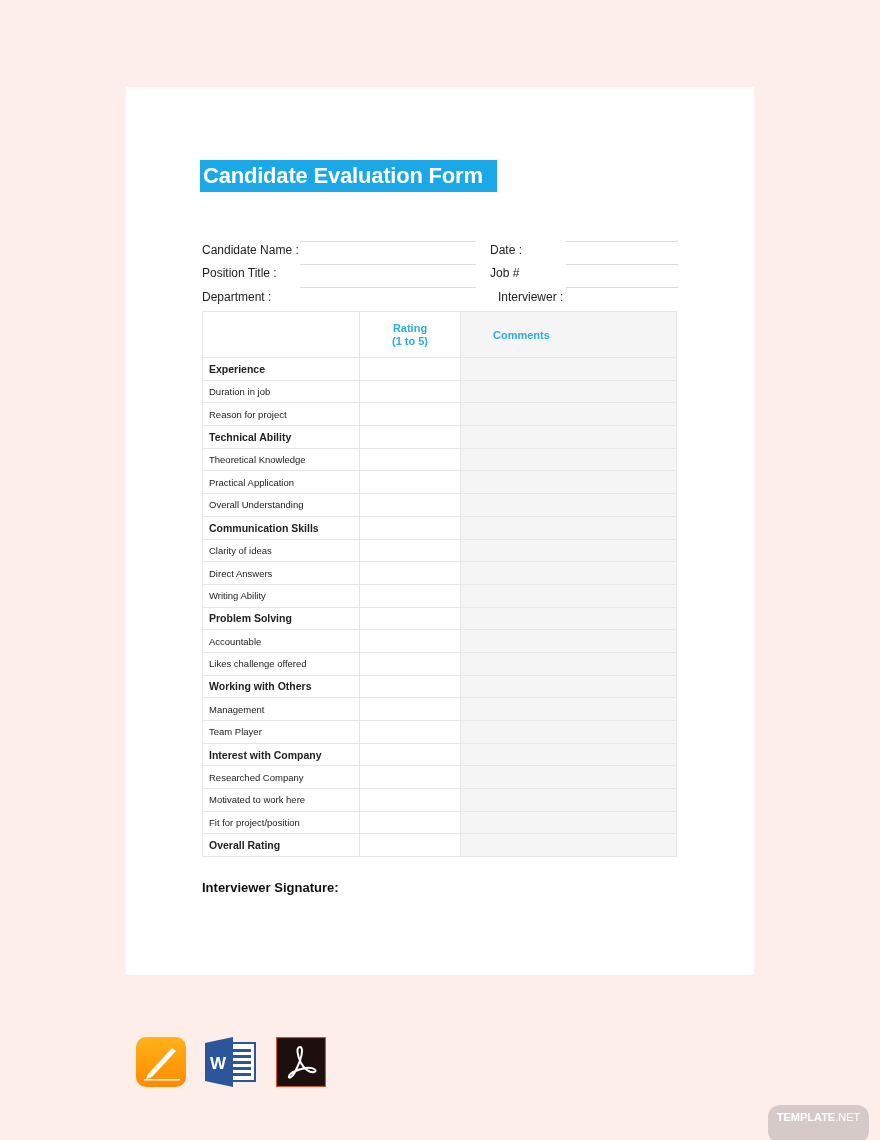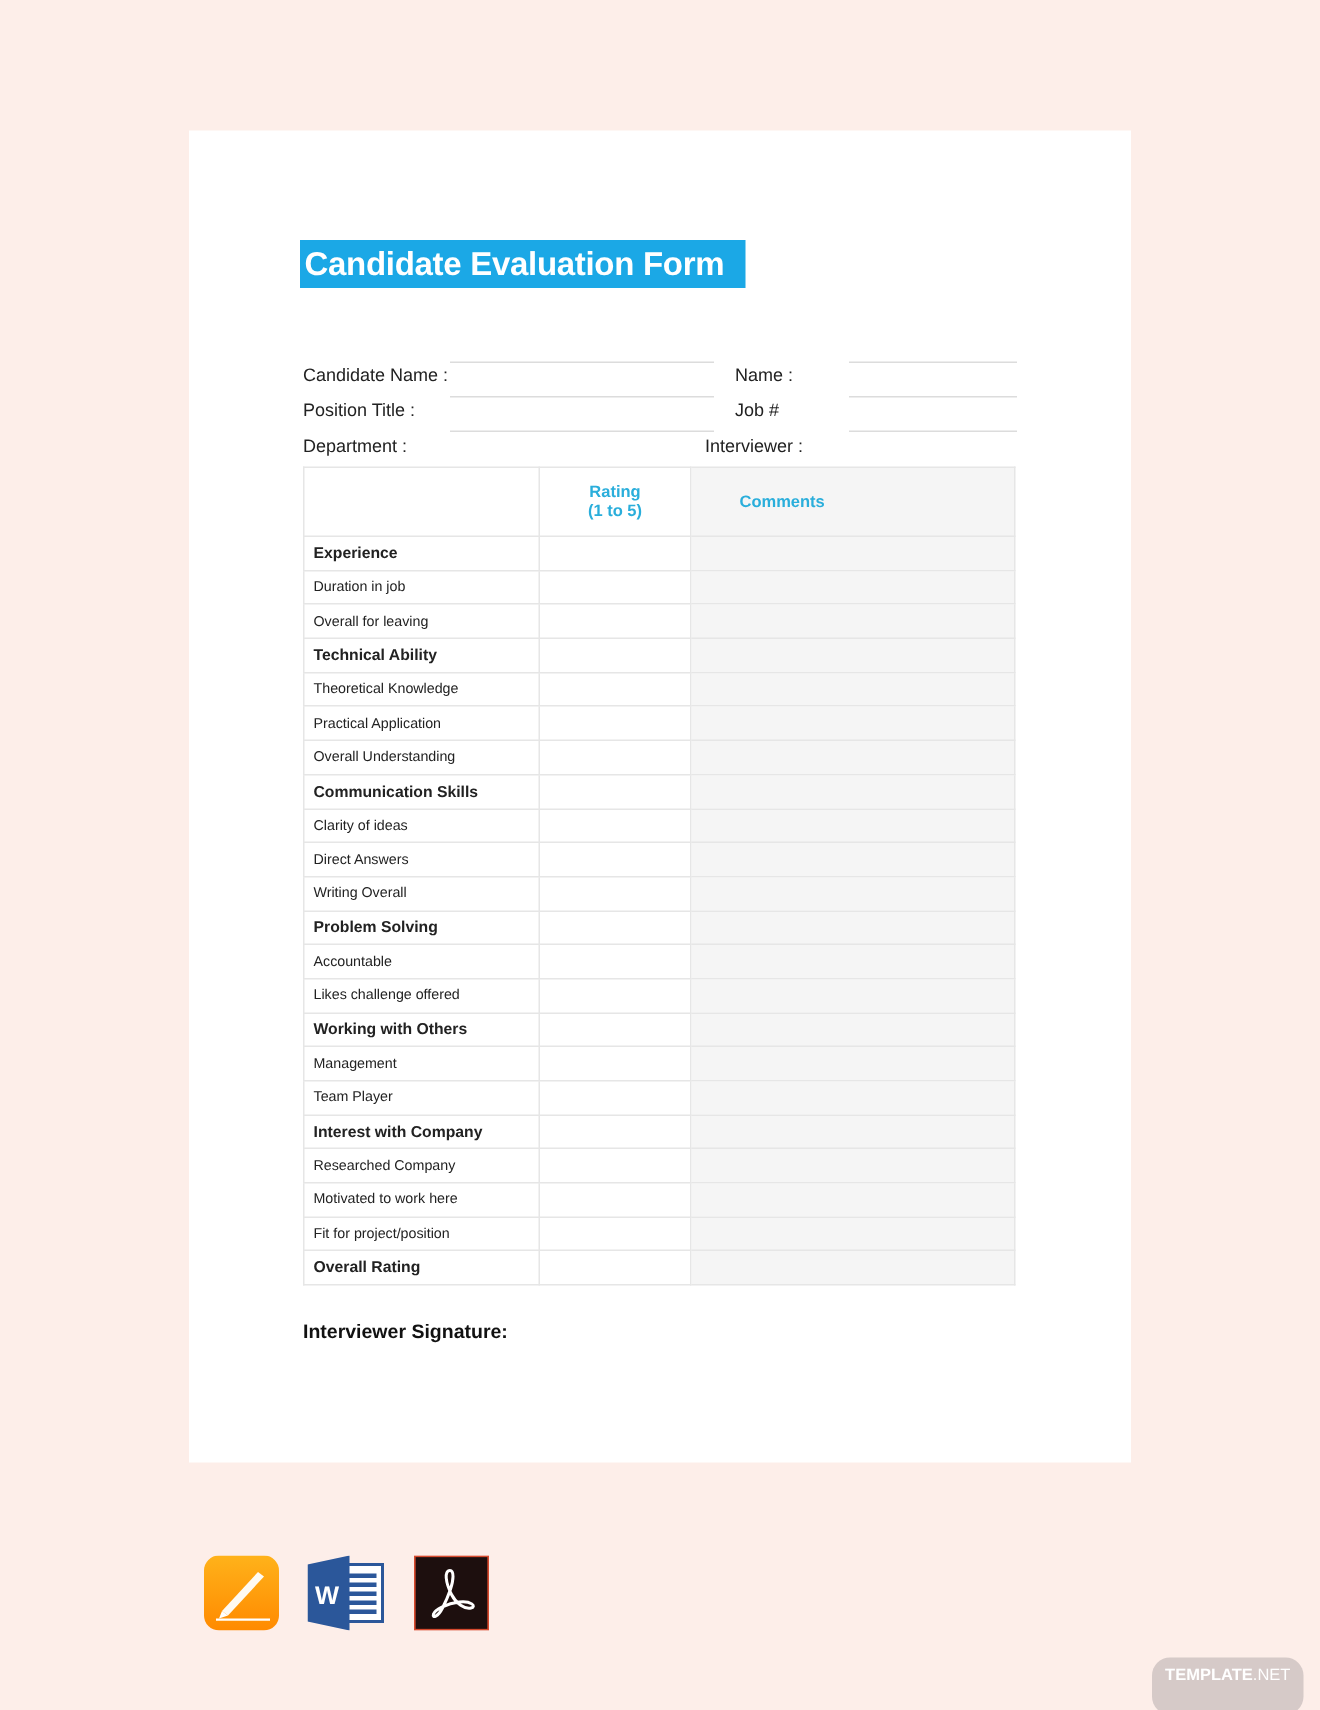--- a/index.html
+++ b/index.html
@@ -55,25 +55,25 @@
 <div class="page">
   <div class="title">Candidate Evaluation Form</div>
 
   <div class="field-label" style="left:76px;top:140px;">Candidate Name :</div>
   <div class="field-line" style="left:174px;top:154px;width:176px;"></div>
   <div class="field-label" style="left:76px;top:163px;">Position Title :</div>
   <div class="field-line" style="left:174px;top:177px;width:176px;"></div>
   <div class="field-label" style="left:76px;top:187px;">Department  :</div>
   <div class="field-line" style="left:174px;top:200px;width:176px;"></div>
 
-  <div class="field-label" style="left:364px;top:140px;">Name :</div>
+  <div class="field-label" style="left:364px;top:140px;">Date :</div>
   <div class="field-line" style="left:440px;top:154px;width:112px;"></div>
   <div class="field-label" style="left:364px;top:163px;">Job #</div>
   <div class="field-line" style="left:440px;top:177px;width:112px;"></div>
-  <div class="field-label" style="left:344px;top:187px;">Interviewer :</div>
+  <div class="field-label" style="left:372px;top:187px;">Interviewer :</div>
   <div class="field-line" style="left:440px;top:200px;width:112px;"></div>
 
   <table class="eval">
     <colgroup>
         <col class="col1">
         <col class="col2">
         <col class="col3">
       </colgroup>
     <thead>
       <tr>
@@ -90,21 +90,21 @@
           <td class="c1 section">Experience</td>
           <td class="c2"></td>
           <td class="c3"></td>
         </tr>
         <tr>
           <td class="c1">Duration in job</td>
           <td class="c2"></td>
           <td class="c3"></td>
         </tr>
         <tr>
-          <td class="c1">Overall for leaving</td>
+          <td class="c1">Reason for project</td>
           <td class="c2"></td>
           <td class="c3"></td>
         </tr>
         <tr>
           <td class="c1 section">Technical Ability</td>
           <td class="c2"></td>
           <td class="c3"></td>
         </tr>
         <tr>
           <td class="c1">Theoretical Knowledge</td>
@@ -130,21 +130,21 @@
           <td class="c1">Clarity of ideas</td>
           <td class="c2"></td>
           <td class="c3"></td>
         </tr>
         <tr>
           <td class="c1">Direct Answers</td>
           <td class="c2"></td>
           <td class="c3"></td>
         </tr>
         <tr>
-          <td class="c1">Writing Overall</td>
+          <td class="c1">Writing Ability</td>
           <td class="c2"></td>
           <td class="c3"></td>
         </tr>
         <tr>
           <td class="c1 section">Problem Solving</td>
           <td class="c2"></td>
           <td class="c3"></td>
         </tr>
         <tr>
           <td class="c1">Accountable</td>

